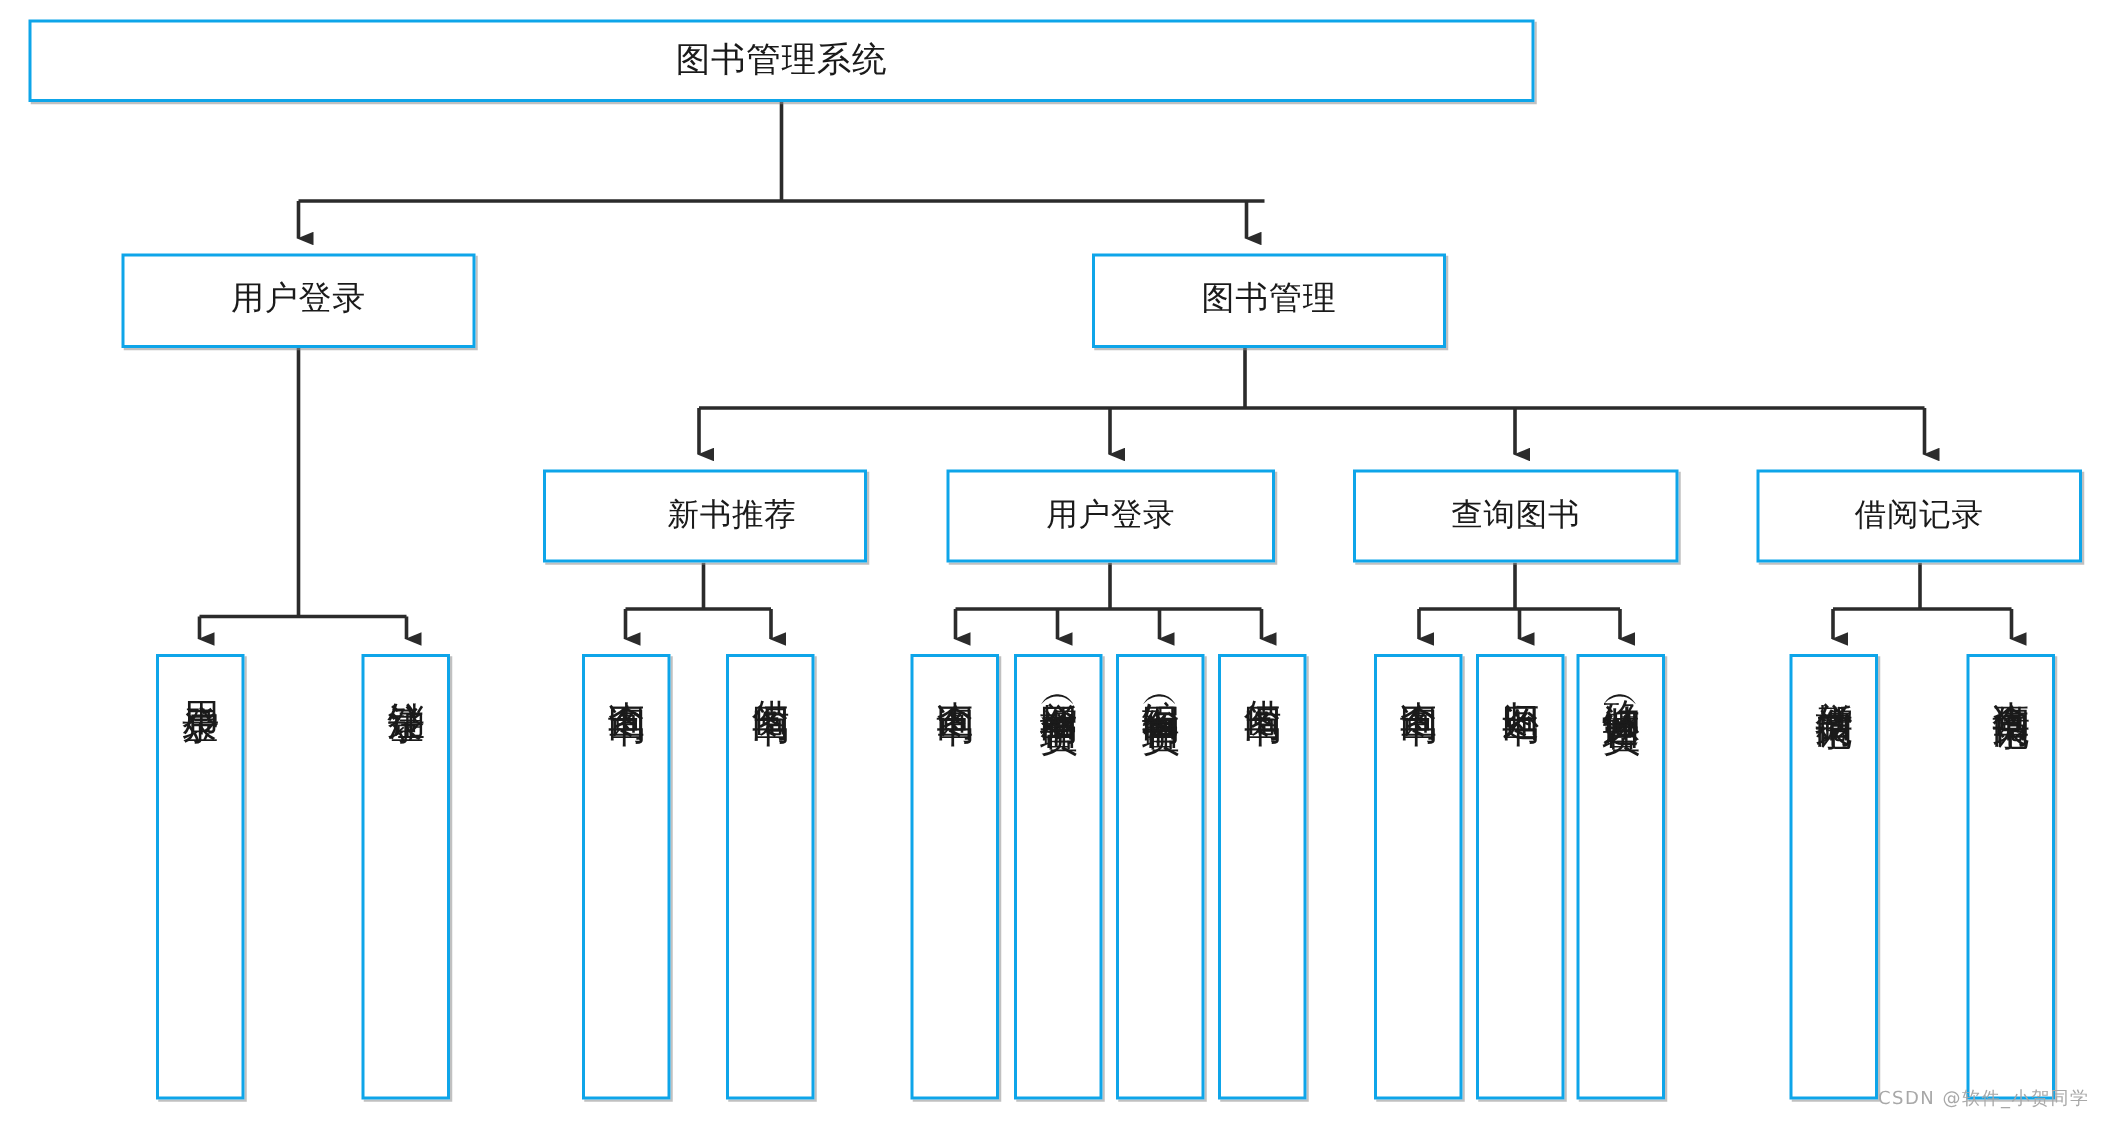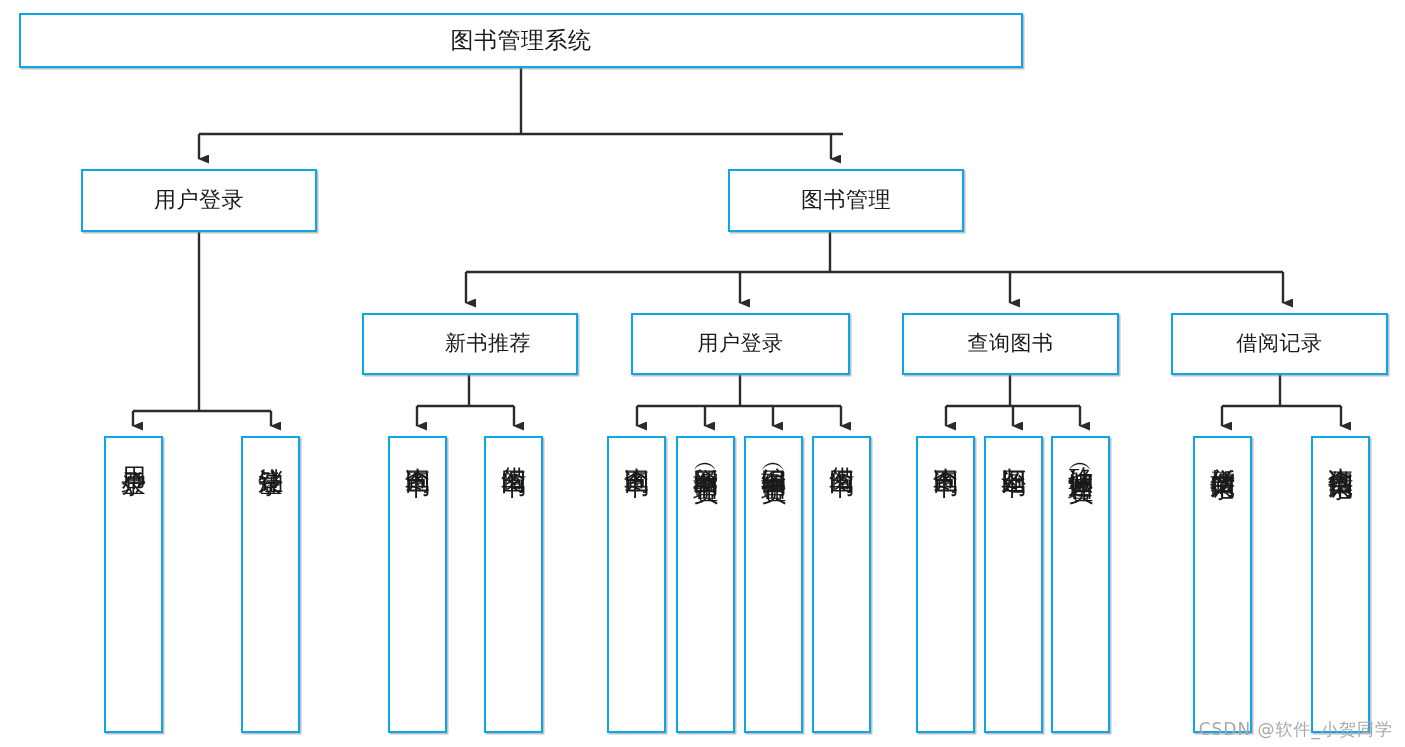--- a/index.html
+++ b/index.html
@@ -54,21 +54,21 @@
     text-orientation: upright;
     font-size: 25px;
     line-height: 1.02;
     letter-spacing: 2px;
     white-space: normal;
   }
   .watermark {
     position: absolute;
     right: 12px;
     bottom: 6px;
-    font-size: 17px;
+    font-size: 12px;
     color: #a8a8a8;
     letter-spacing: 1px;
     white-space: nowrap;
     pointer-events: none;
   }
 </style>
 </head>
 <body>
 
 <div id="diagram-root">

